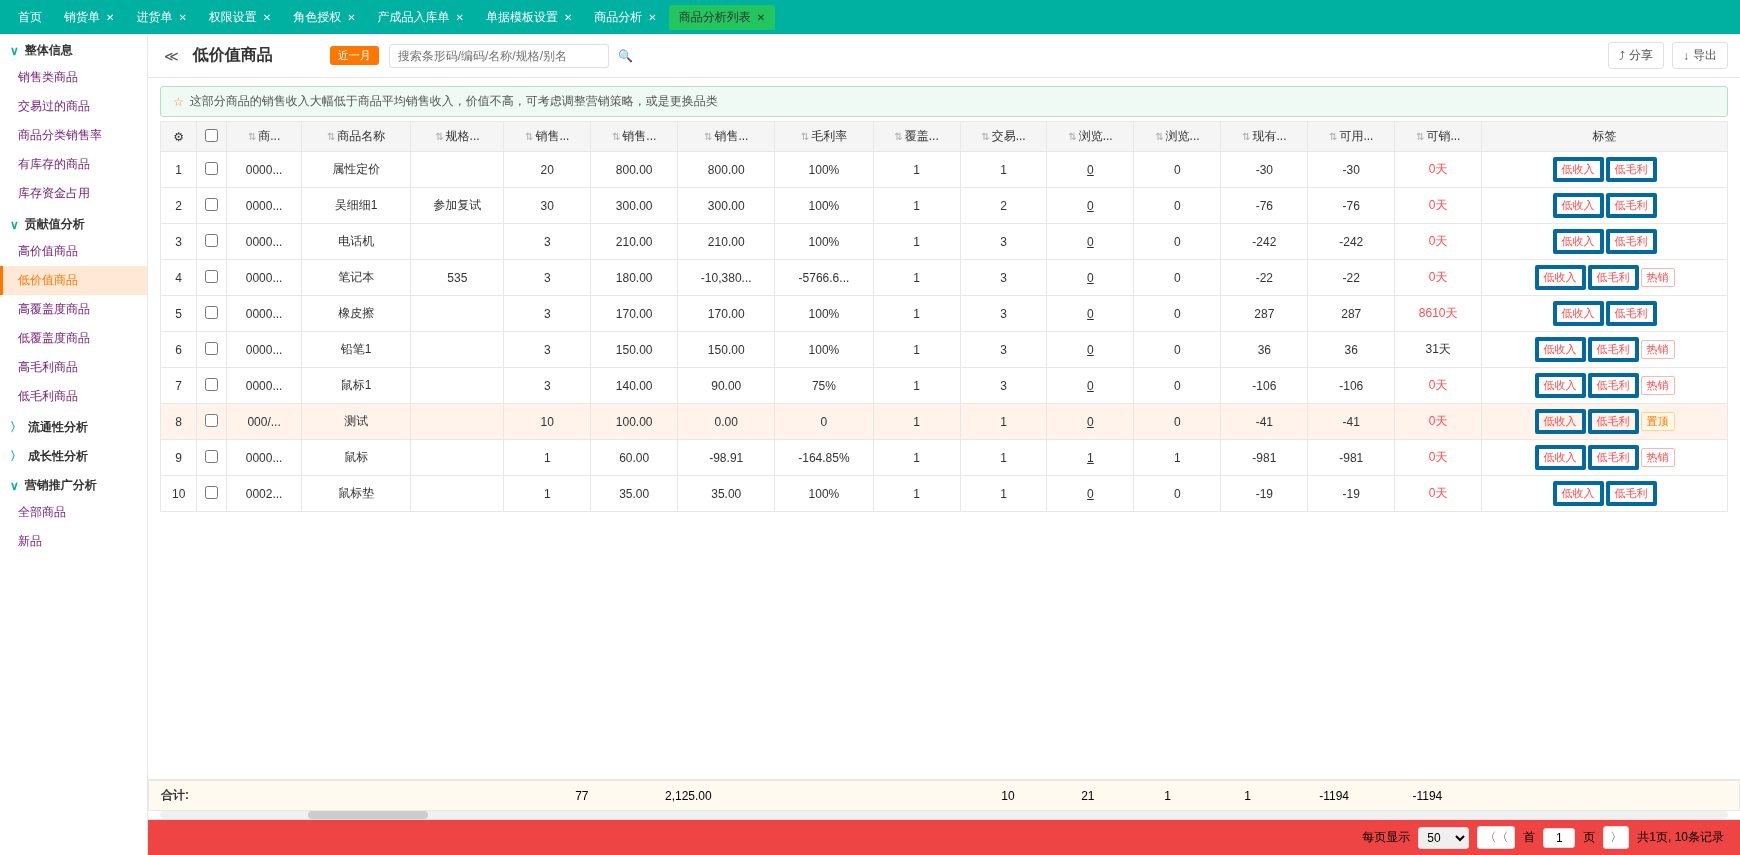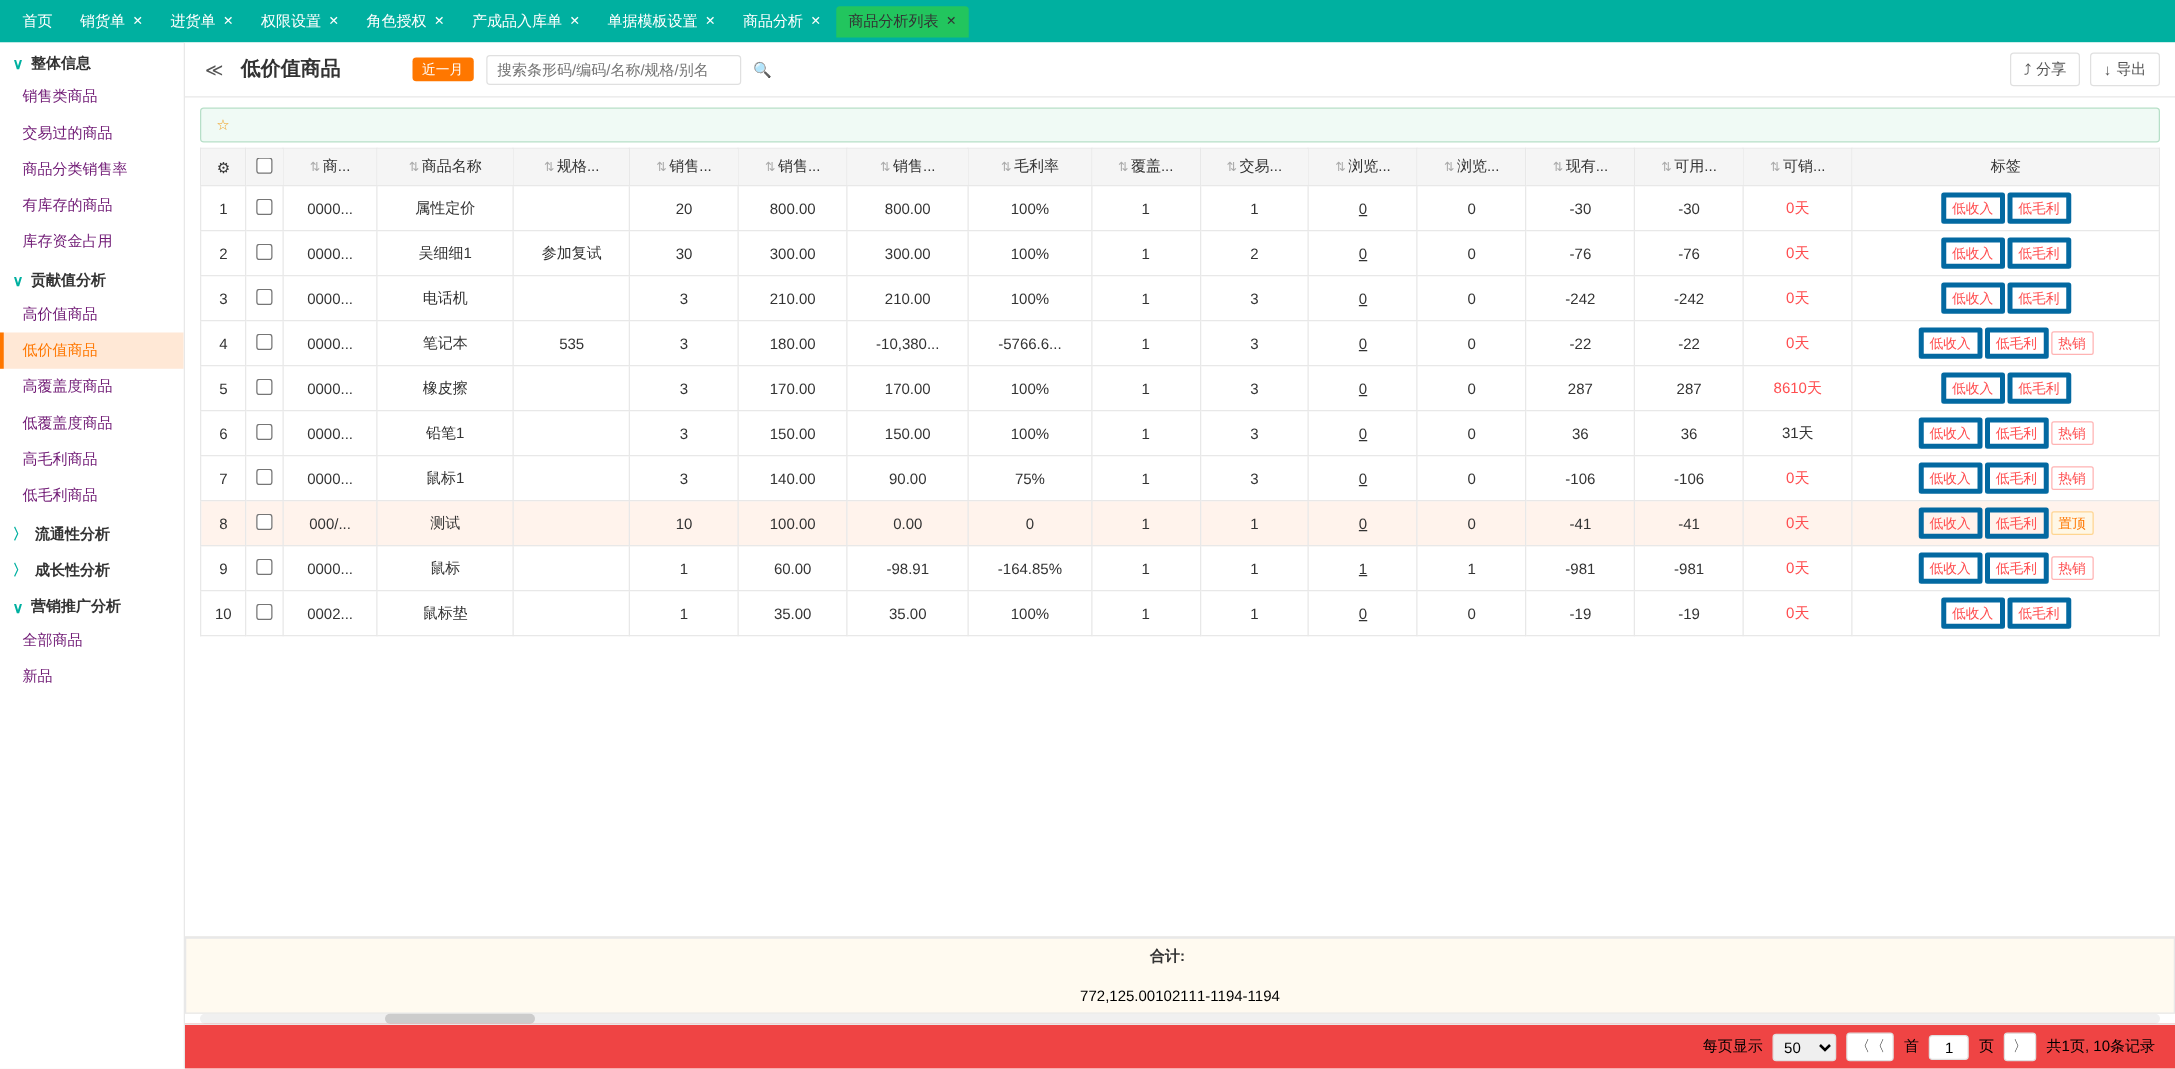--- a/index.html
+++ b/index.html
@@ -82,21 +82,21 @@
       border-radius: 3px;
       padding: 2px 8px;
       font-size: 11px;
       cursor: pointer;
       margin-left: 47px;
     }
     .search-input {
       border: 1px solid #e0e0e0;
       border-radius: 3px;
       padding: 4px 8px;
-      width: 204px;
+      width: 220px;
       font-size: 12px;
       outline: none;
     }
     .search-icon { color: #aaa; cursor: pointer; }
     .header-actions { margin-left: auto; display: flex; gap: 8px; }
     .action-btn {
       display: flex; align-items: center; gap: 4px;
       border: 1px solid #e0e0e0; border-radius: 3px;
       padding: 4px 10px; cursor: pointer; background: #fff; color: #555;
       font-size: 12px;
@@ -158,23 +158,22 @@
     .checkbox-cell { width: 30px; }
 
     
     .table-footer {
       background: #fffaf0;
       border: 1px solid #e8e8e8;
       border-top: 2px solid #e8e8e8;
       padding: 6px 12px;
       display: flex;
       align-items: center;
-      gap: 16px;
-      font-size: 12px;
-      flex-direction: column;
+      gap: 0;
+      font-size: 12px;
     }
     .footer-label { color: #333; font-weight: bold; padding-right: 20px; }
 
     
     .pagination-bar {
       display: flex;
       align-items: center;
       justify-content: flex-end;
       padding: 6px 16px;
       border-top: 1px solid #e8e8e8;
@@ -291,20 +290,21 @@
         </button>
         <button class="action-btn">
           <span>↓</span>
           <span>导出</span>
         </button>
       </div>
     </div>
 
     <div class="info-banner">
       <span class="info-icon">☆</span>
+      <span>这部分商品的销售收入大幅低于商品平均销售收入，价值不高，可考虑调整营销策略，或是更换品类</span>
     </div>
 
     <div class="table-wrapper">
       <table>
         <thead>
           <tr>
             <th>⚙</th>
             <th><input type="checkbox" style=""></th>
             <th class="sortable">商...</th>
             <th class="sortable">商品名称</th>

